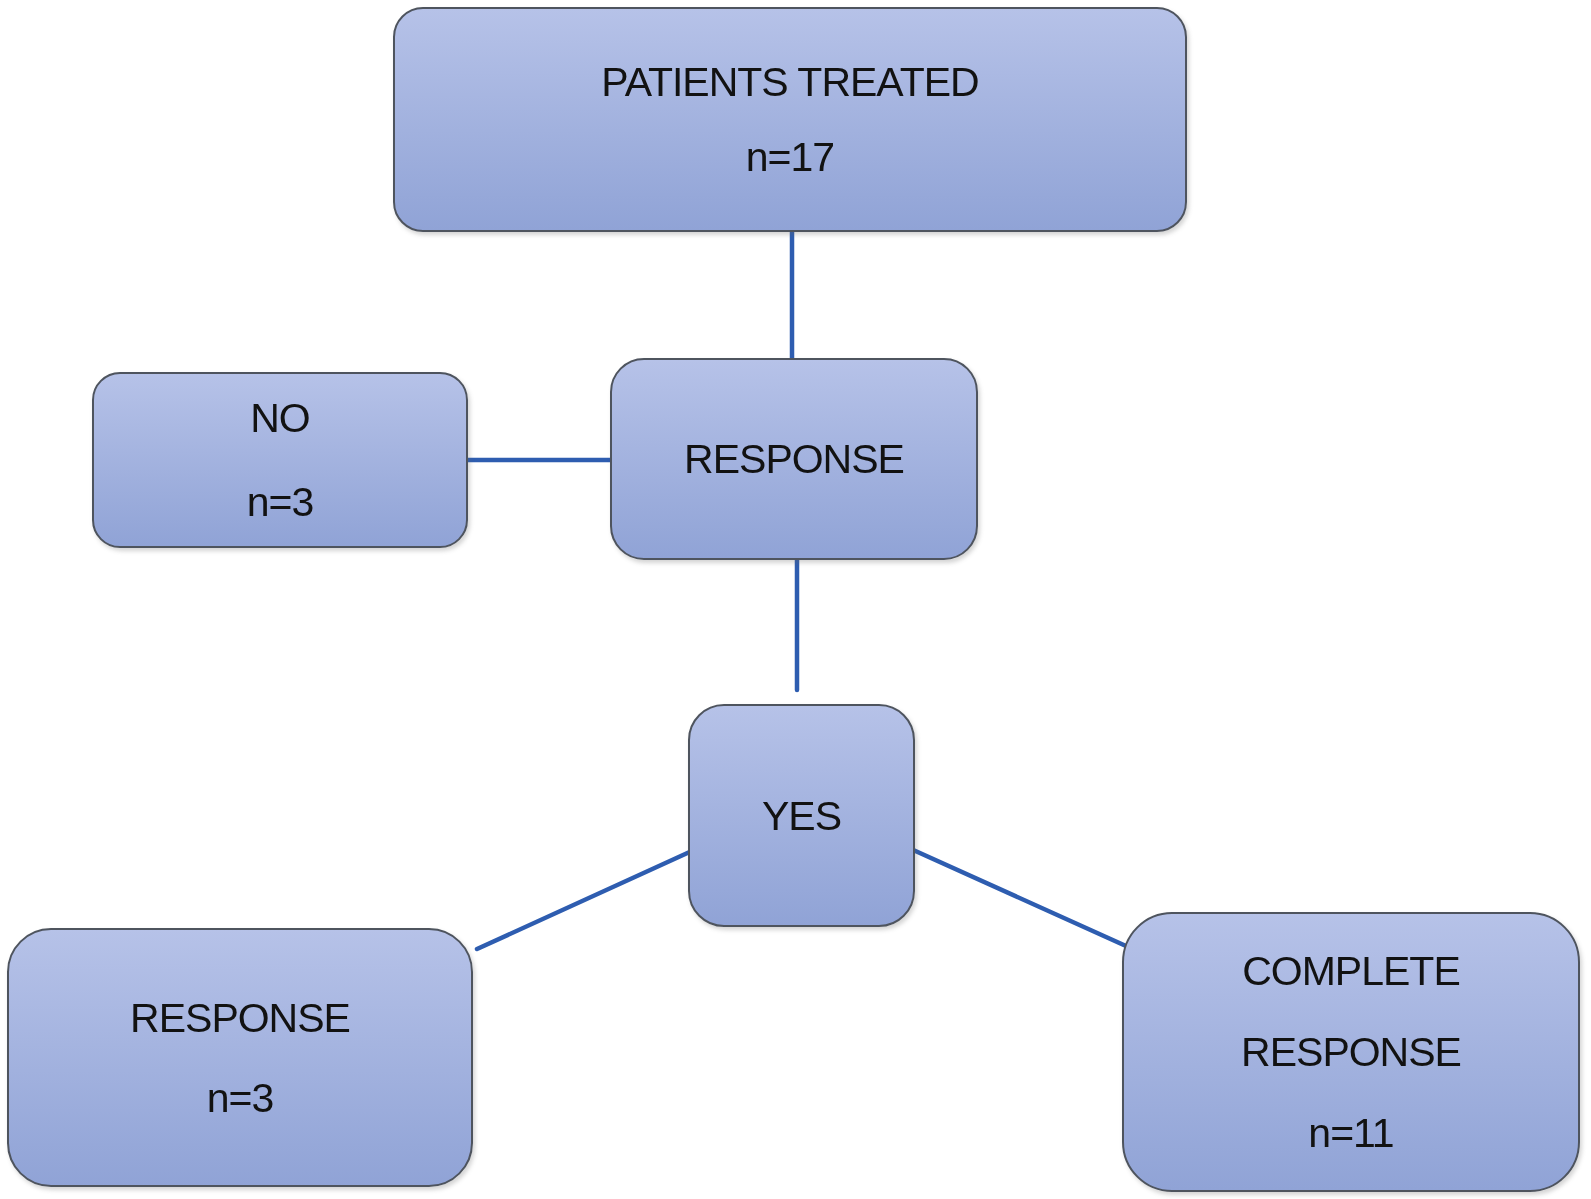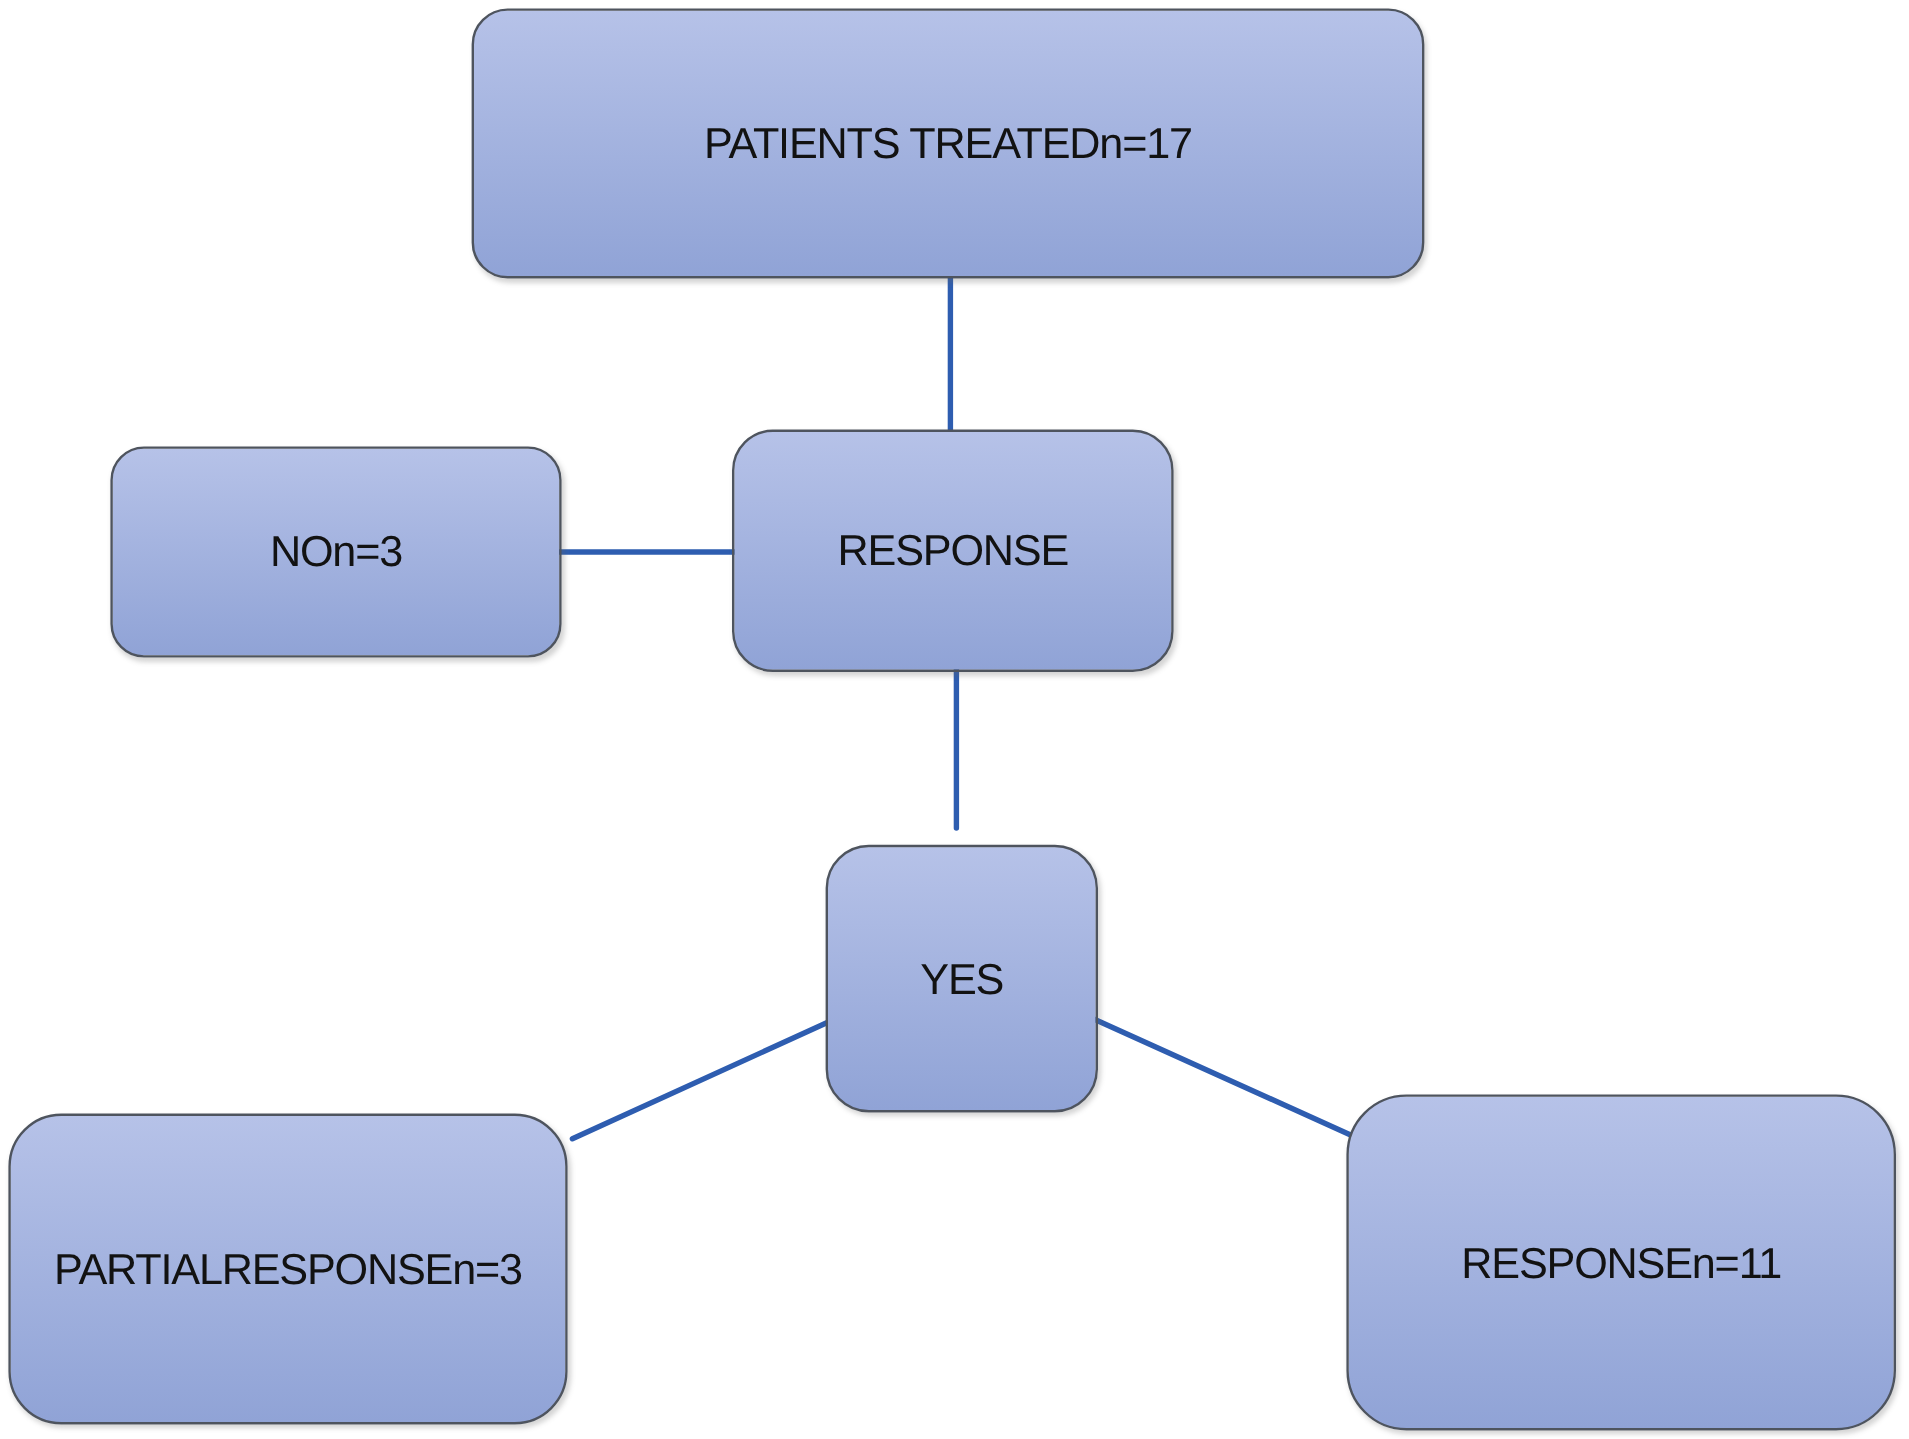--- a/index.html
+++ b/index.html
@@ -30,25 +30,25 @@
     width: 1591px;
     height: 1199px;
   }
   .node {
     position: absolute;
     box-sizing: border-box;
     background: linear-gradient(180deg, var(--fill-top) 0%, var(--fill-bottom) 100%);
     border: 2px solid var(--node-border);
     box-shadow: 2px 3px 4px rgba(100,100,100,0.28);
     display: flex;
-    flex-direction: row;
+    flex-direction: column;
     justify-content: center;
     align-items: center;
     color: var(--text);
-    font-size: 36px;
+    font-size: 41px;
     letter-spacing: -1px;
     text-align: center;
   }
   .node .line { white-space: nowrap; }
 
   .n-patients  { left: 393px;  top: 7px;    width: 794px; height: 225px; border-radius: 30px; }
   .n-patients .line { line-height: 75px; }
   .n-no        { left: 52px;   top: 372px;  width: 376px; height: 176px; border-radius: 28px; margin-left: 40px; }
   .n-no .line { line-height: 84px; }
   .n-response  { left: 610px;  top: 358px;  width: 368px; height: 202px; border-radius: 34px; }
@@ -92,23 +92,23 @@
 
   <div class="node n-response">
     <div class="line">RESPONSE</div>
   </div>
 
   <div class="node n-yes">
     <div class="line">YES</div>
   </div>
 
   <div class="node n-partial">
-    <div class="line">PARTIAL</div>
     <div class="line">RESPONSE</div>
     <div class="line">n=3</div>
   </div>
 
   <div class="node n-complete">
+    <div class="line">COMPLETE</div>
     <div class="line">RESPONSE</div>
     <div class="line">n=11</div>
   </div>
 
 </div>
 
 </body></html>

